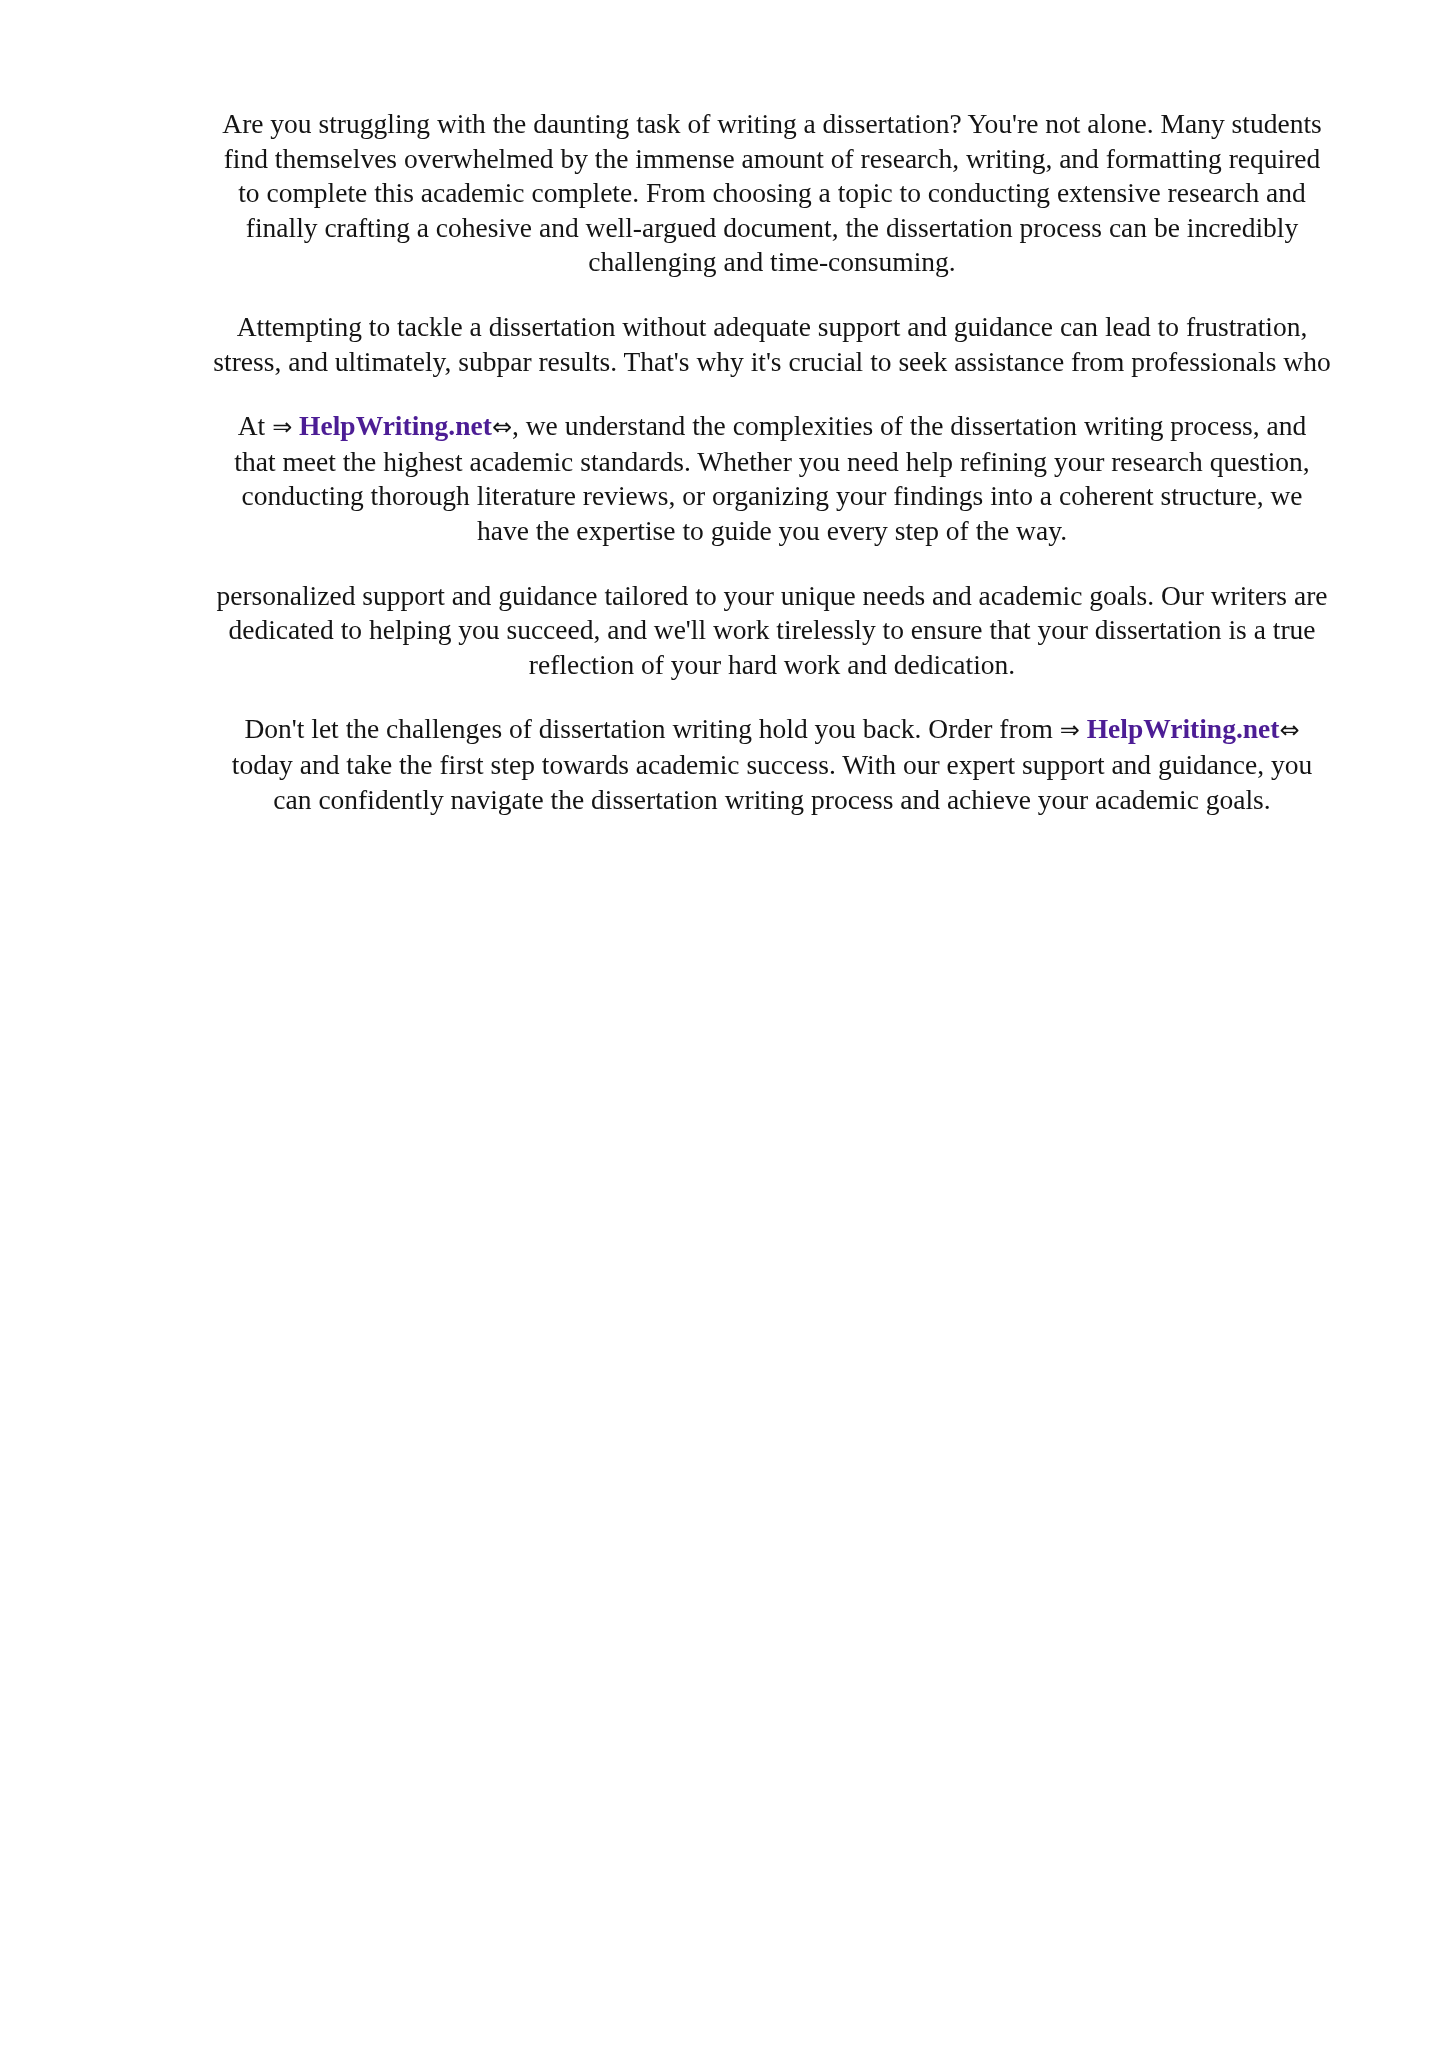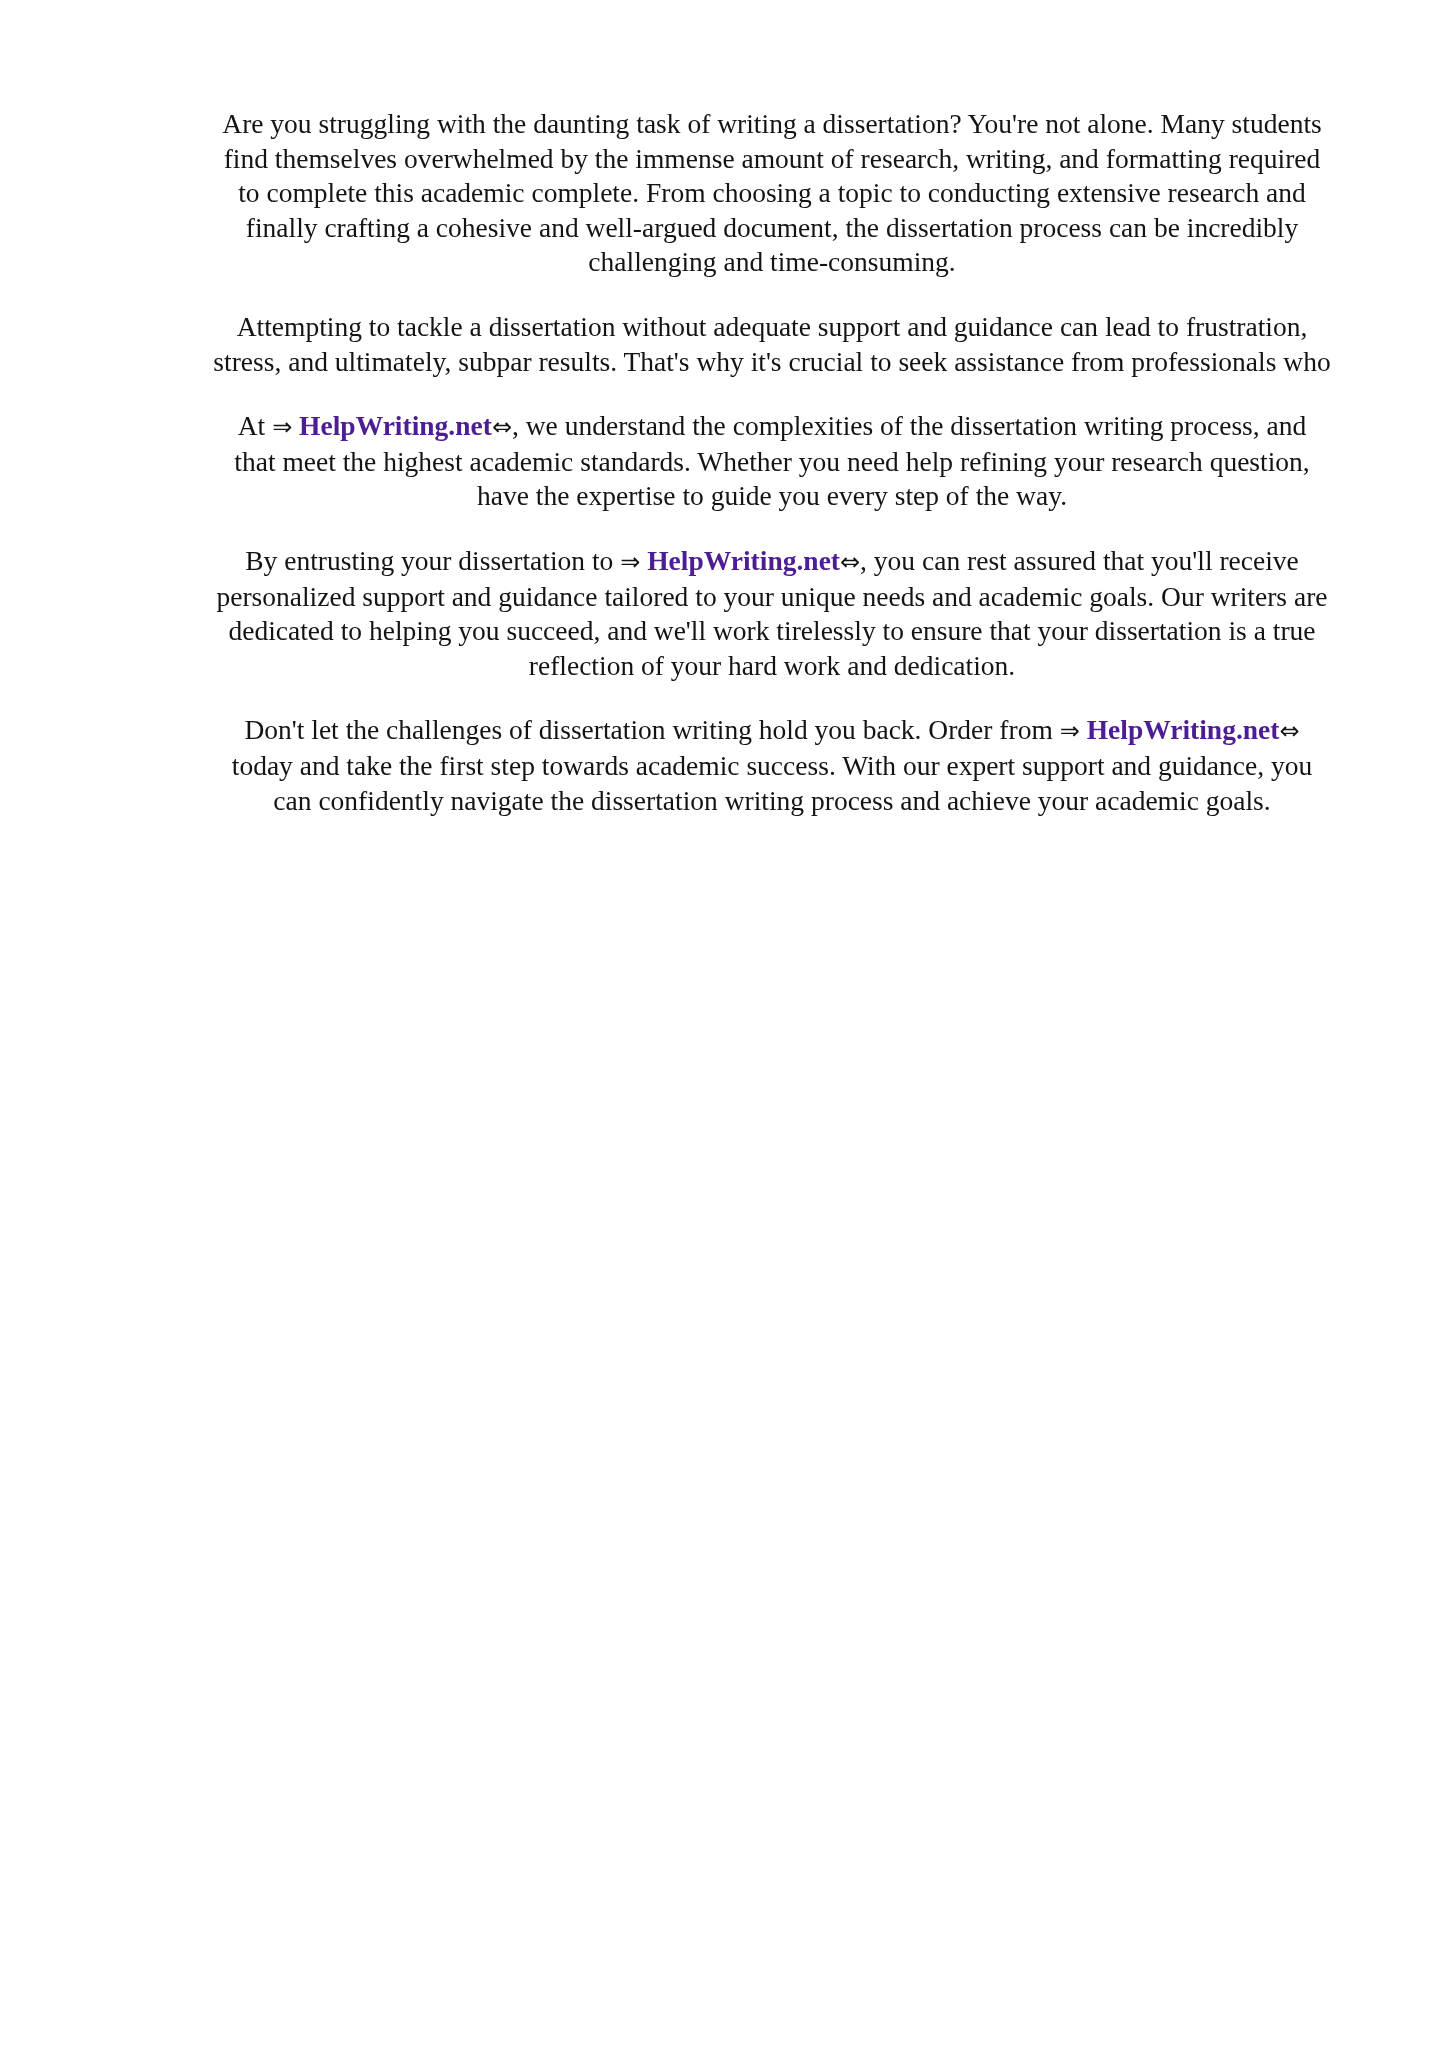--- a/index.html
+++ b/index.html
@@ -34,25 +34,25 @@
   </p>
 
   <p class="para">
     <span class="line">Attempting to tackle a dissertation without adequate support and guidance can lead to frustration,</span>
     <span class="line">stress, and ultimately, subpar results. That's why it's crucial to seek assistance from professionals who</span>
   </p>
 
   <p class="para">
     <span class="line"><span>At </span><span class="arrow">⇒</span> <a class="link" href="#">HelpWriting.net</a><span class="arrow">⇔</span><span>, we understand the complexities of the dissertation writing process, and</span></span>
     <span class="line">that meet the highest academic standards. Whether you need help refining your research question,</span>
+    <span class="line">conducting thorough literature reviews, or organizing your findings into a coherent structure, we</span>
     <span class="line">have the expertise to guide you every step of the way.</span>
   </p>
 
   <p class="para">
-    <span class="line"><span>By entrusting your dissertation to </span><span class="arrow">⇒</span> <a class="link" href="#">HelpWriting.net</a><span class="arrow">⇔</span><span>, you can rest assured that you'll receive</span></span>
     <span class="line">personalized support and guidance tailored to your unique needs and academic goals. Our writers are</span>
     <span class="line">dedicated to helping you succeed, and we'll work tirelessly to ensure that your dissertation is a true</span>
     <span class="line">reflection of your hard work and dedication.</span>
   </p>
 
   <p class="para">
     <span class="line"><span>Don't let the challenges of dissertation writing hold you back. Order from </span><span class="arrow">⇒</span> <a class="link" href="#">HelpWriting.net</a><span class="arrow">⇔</span></span>
     <span class="line">today and take the first step towards academic success. With our expert support and guidance, you</span>
     <span class="line">can confidently navigate the dissertation writing process and achieve your academic goals.</span>
   </p>

